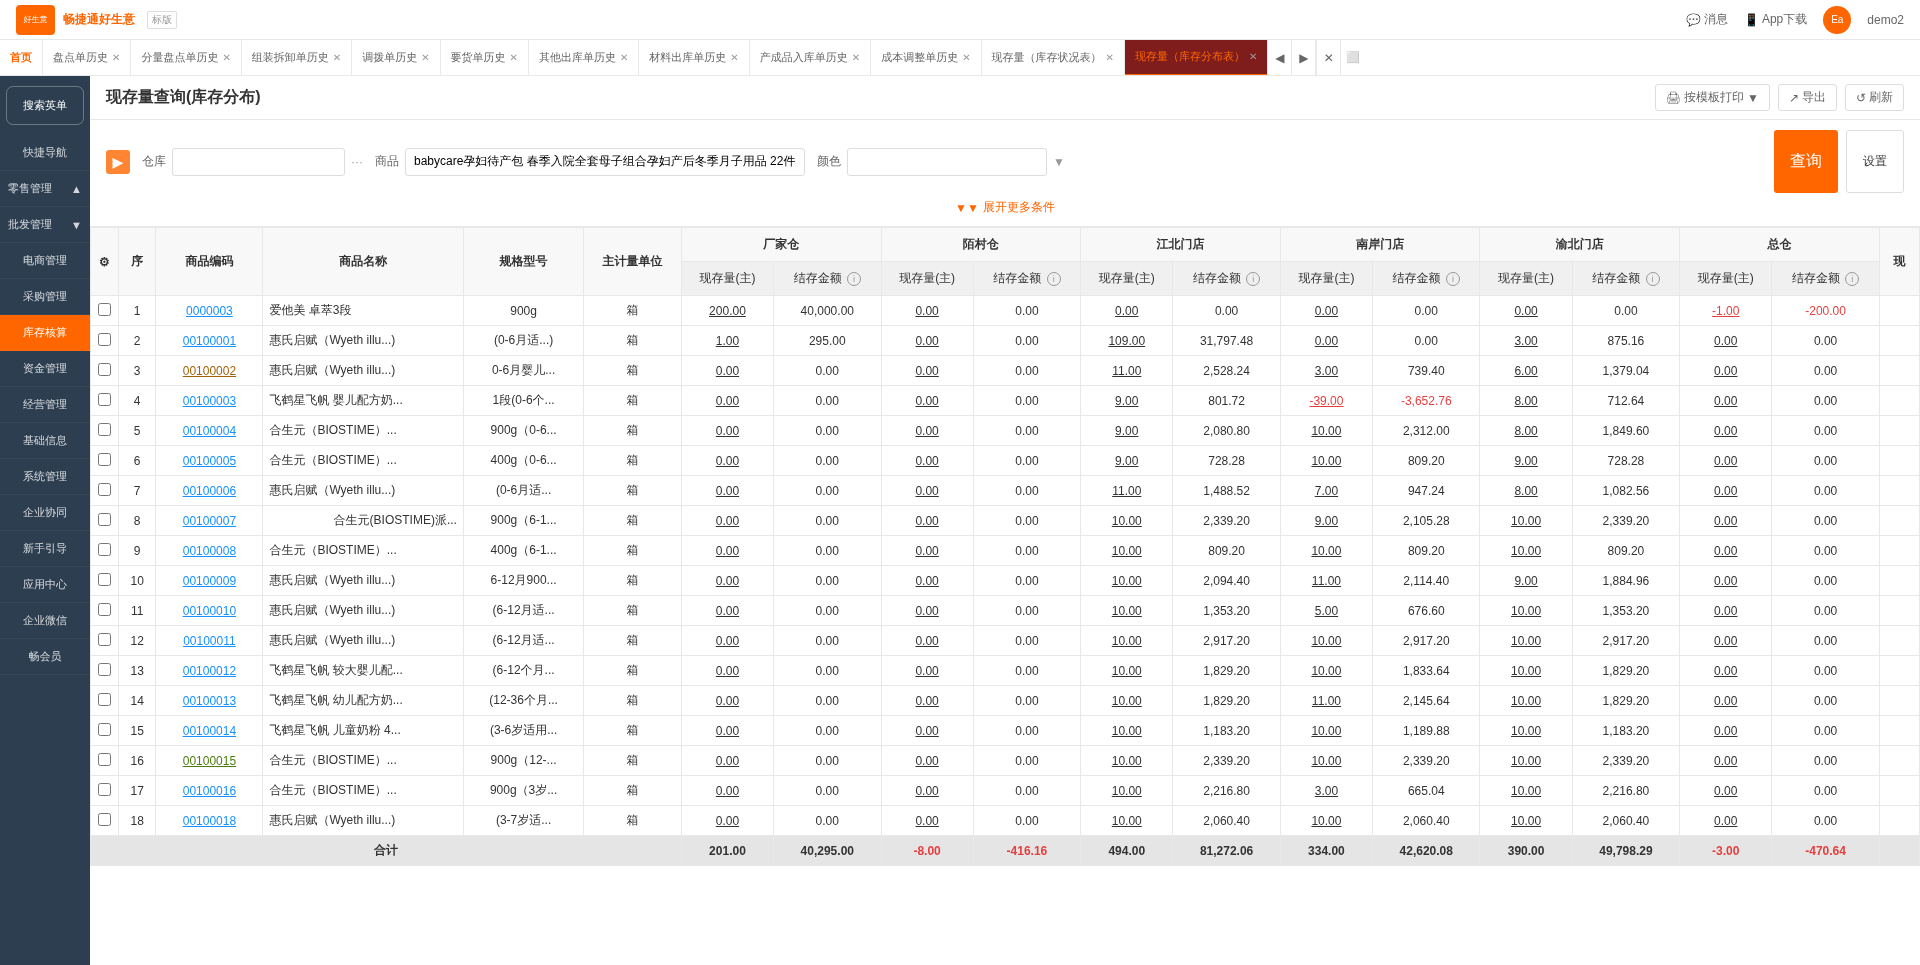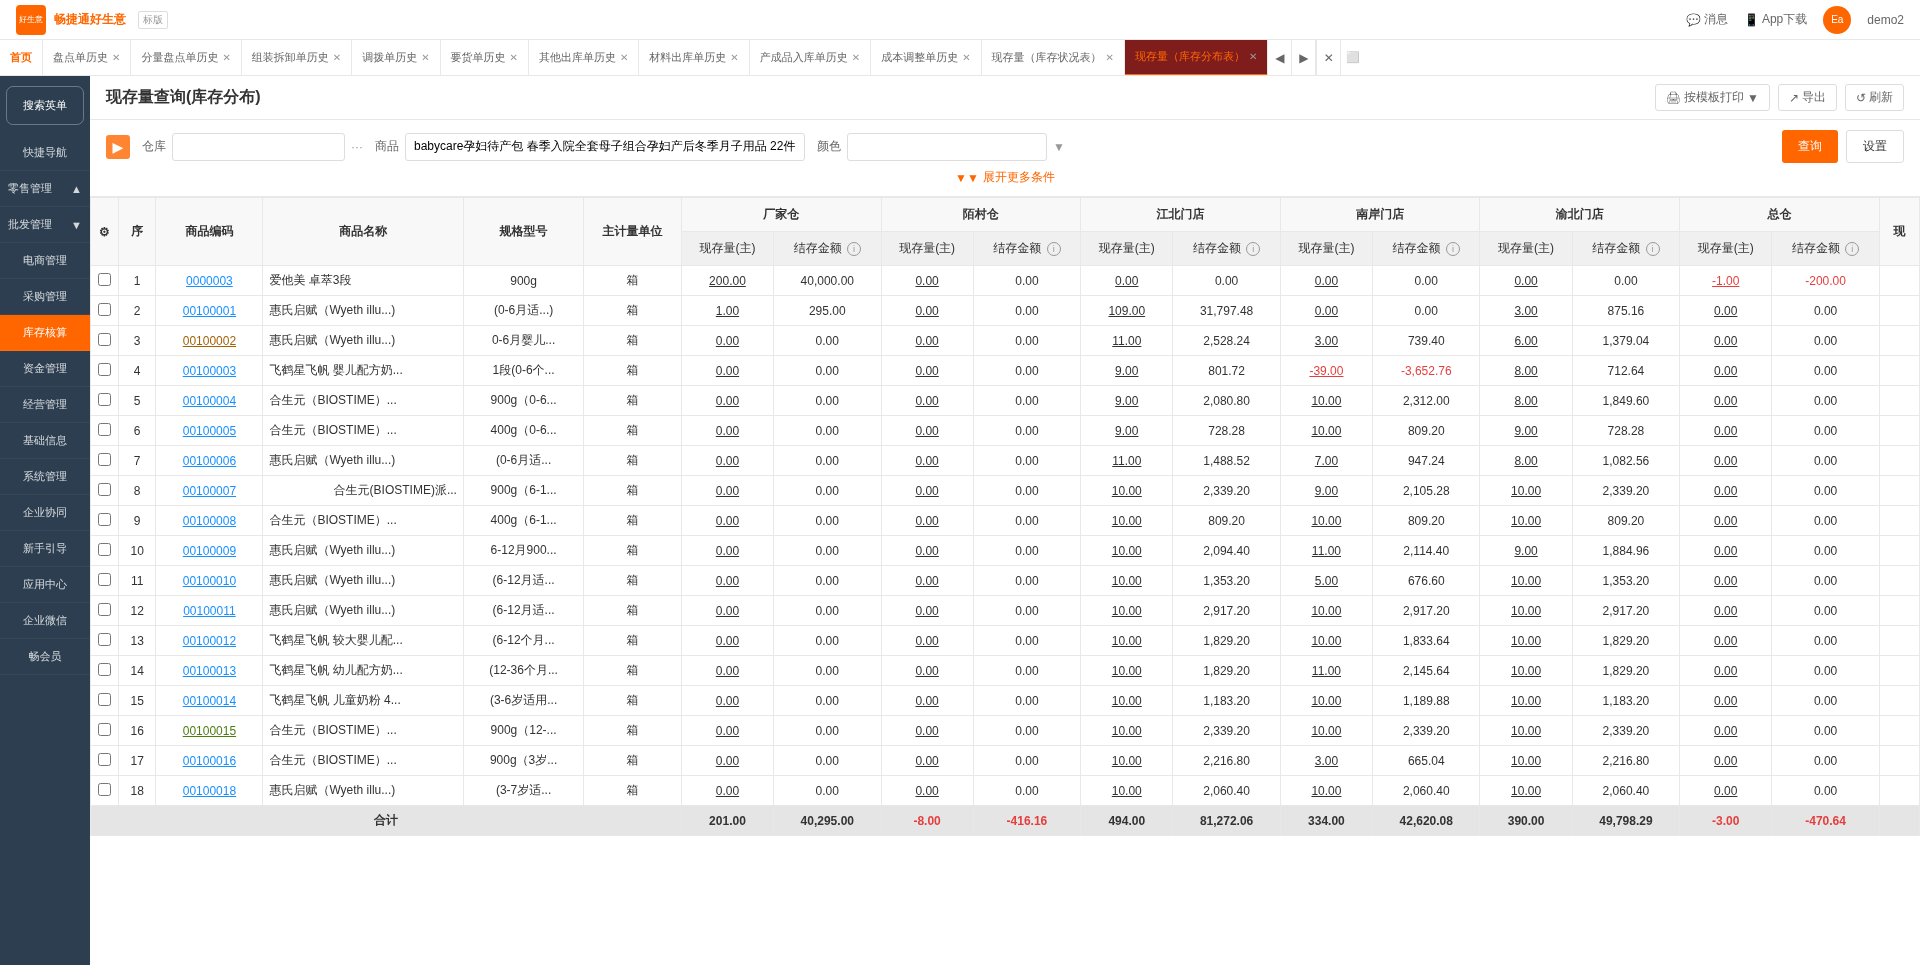--- a/index.html
+++ b/index.html
@@ -1,21 +1,21 @@
 <!DOCTYPE html>
 <html><head>
   <meta charset="utf-8">
   <style>
     * { box-sizing: border-box; margin: 0; padding: 0; }
     body { font-family: 'Microsoft YaHei', Arial, sans-serif; font-size: 12px; background: #f5f5f5; color: #333; overflow: hidden; }
     
     
     .top-bar { height: 40px; background: #fff; display: flex; align-items: center; justify-content: space-between; padding: 0 16px; border-bottom: 1px solid #e8e8e8; }
     .top-bar-left { display: flex; align-items: center; gap: 8px; }
-    .logo-icon { width: 30px; height: 30px; background: #ff6600; border-radius: 4px; display: flex; align-items: center; justify-content: center; color: white; font-size: 10px; }
+    .logo-icon { width: 39px; height: 30px; background: #ff6600; border-radius: 4px; display: flex; align-items: center; justify-content: center; color: white; font-size: 10px; }
     .top-bar-right { display: flex; align-items: center; gap: 16px; color: #666; font-size: 12px; }
     .user-avatar { width: 28px; height: 28px; border-radius: 50%; background: #ff6600; display: flex; align-items: center; justify-content: center; color: white; font-size: 11px; }
     
     
     .tab-bar { height: 36px; background: #fff; display: flex; align-items: center; border-bottom: 1px solid #e8e8e8; overflow: hidden; }
     .tab-item { height: 36px; display: flex; align-items: center; padding: 0 10px; border-right: 1px solid #e8e8e8; white-space: nowrap; cursor: pointer; font-size: 11px; color: #666; gap: 4px; flex-shrink: 0; }
     .tab-item.active { background: #7f1d1d; color: #ff6600; border-bottom: 2px solid #ff6600; }
     .tab-item .close-btn { font-size: 10px; color: #999; cursor: pointer; }
     .tab-home { color: #ff6600; font-weight: bold; }
     .tab-nav-btn { width: 24px; height: 36px; display: flex; align-items: center; justify-content: center; cursor: pointer; border-right: 1px solid #e8e8e8; color: #666; }
@@ -43,21 +43,21 @@
     .page-actions { display: flex; gap: 8px; align-items: center; }
     .btn-outline { padding: 4px 10px; border: 1px solid #ddd; background: #fff; border-radius: 3px; cursor: pointer; font-size: 12px; color: #666; display: flex; align-items: center; gap: 3px; }
     
     
     .filter-area { background: #fff; padding: 10px 16px; border-bottom: 1px solid #e8e8e8; }
     .filter-row { display: flex; align-items: center; gap: 12px; flex-wrap: wrap; }
     .filter-item { display: flex; align-items: center; gap: 6px; }
     .filter-label { color: #666; font-size: 12px; white-space: nowrap; }
     .filter-input { height: 28px; border: 1px solid #ddd; border-radius: 3px; padding: 0 8px; font-size: 12px; min-width: 120px; }
     .filter-input-wide { min-width: 300px; }
-    .btn-primary { padding: 8px 16px; background: #ff6600; color: #fff; border: none; border-radius: 3px; cursor: pointer; font-size: 12px; }
+    .btn-primary { padding: 21px 16px; background: #ff6600; color: #fff; border: none; border-radius: 3px; cursor: pointer; font-size: 16px; }
     .btn-secondary { padding: 5px 16px; background: #fff; color: #333; border: 1px solid #ddd; border-radius: 3px; cursor: pointer; font-size: 12px; }
     .expand-toggle { color: #ff6600; font-size: 12px; cursor: pointer; display: flex; align-items: center; justify-content: center; gap: 4px; margin-top: 6px; }
     
     
     .filter-arrow { width: 24px; height: 24px; background: #ff8533; border-radius: 3px; display: flex; align-items: center; justify-content: center; cursor: pointer; color: white; font-size: 14px; flex-shrink: 0; }
     
     
     .table-container { flex: 1; overflow: auto; background: #fff; }
     table { width: 100%; border-collapse: collapse; font-size: 12px; }
     thead { background: #f8f8f8; }

